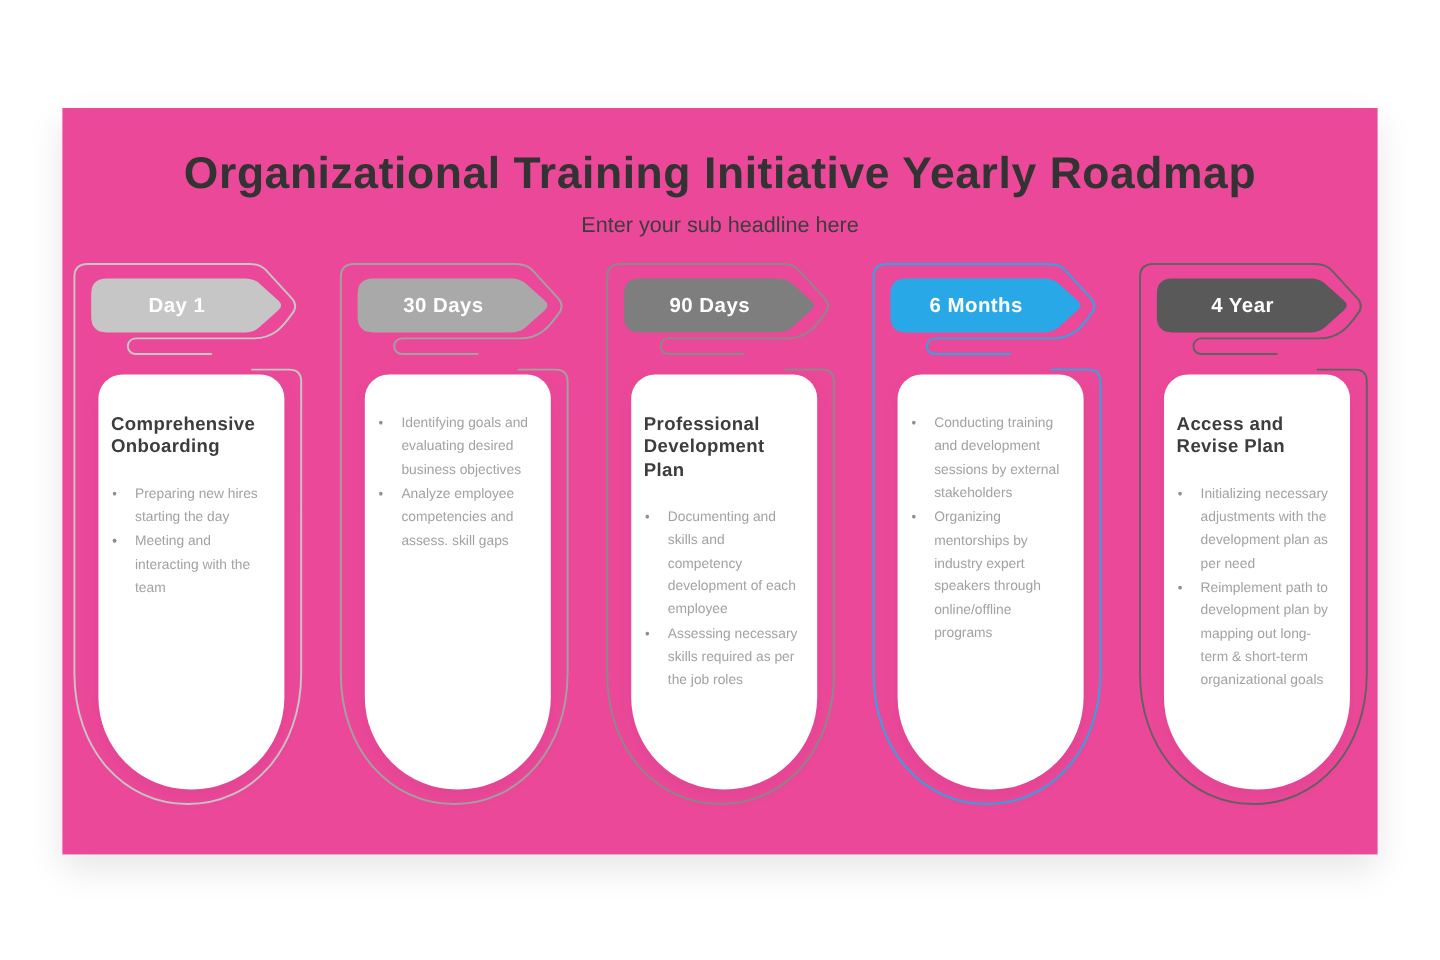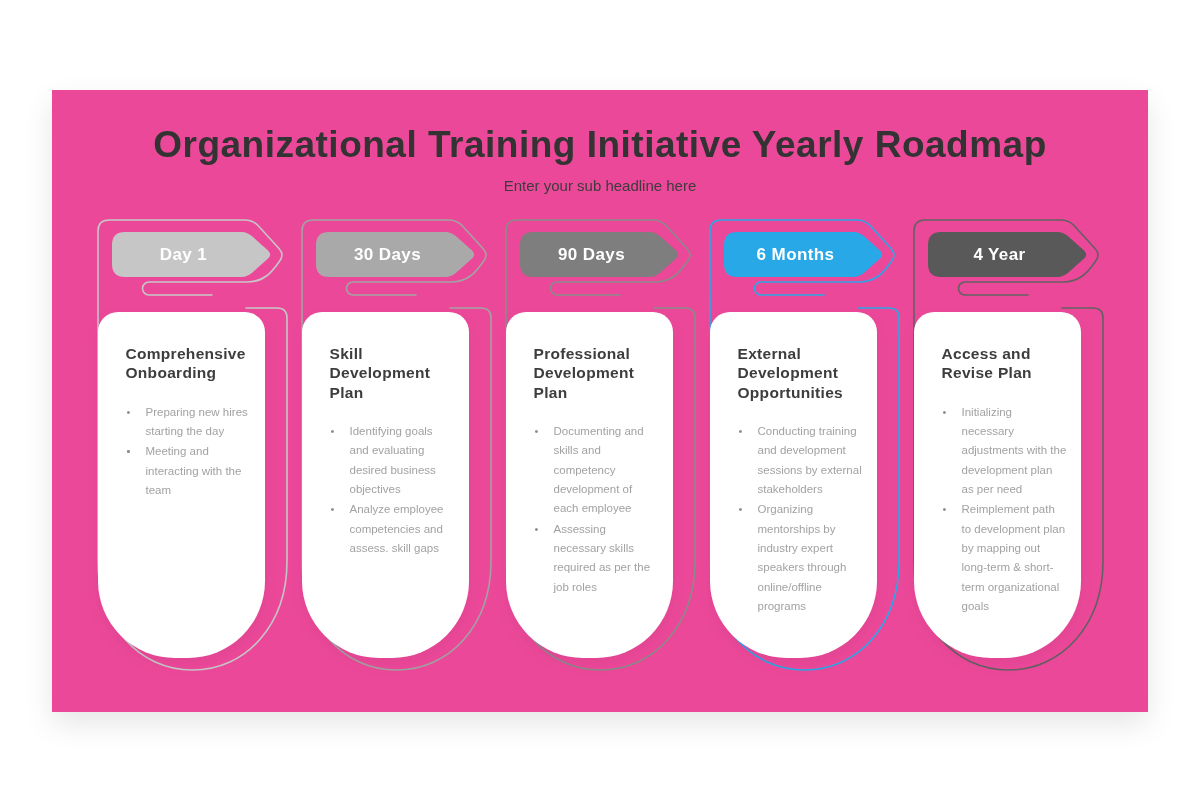--- a/index.html
+++ b/index.html
@@ -21,30 +21,30 @@
     margin:34px 0 0 0;
     text-align:center;
     font-size:37px;
     font-weight:800;
     letter-spacing:0.5px;
     color:#333333;
   }
   .page-subtitle{
     margin:11px 0 0 0;
     text-align:center;
-    font-size:15px;
+    font-size:18px;
     color:#3c3c3c;
   }
   .columns{
     position:absolute;
     left:0;right:0;
     top:128px;
     display:flex;
     justify-content:center;
-    gap:7px;
+    gap:25px;
   }
   .column{
     position:relative;
     width:197px;
     height:455px;
     flex:0 0 197px;
   }
   .column svg.outline{
     position:absolute;left:0;top:0;
     width:197px;height:455px;
@@ -54,27 +54,27 @@
     left:18px;top:14px;
     width:144px;height:45px;
     display:flex;align-items:center;justify-content:center;
     color:#ffffff;
     font-size:17px;
     font-weight:700;
     letter-spacing:0.4px;
   }
   .card{
     position:absolute;
-    left:4px;top:94px;
-    width:167px;height:346px;
+    left:24px;top:94px;
+    width:155px;height:346px;
     background:#ffffff;
     border-radius:20px 20px 77px 77px;
     box-shadow:0 6px 16px rgba(0,0,0,0.05);
     box-sizing:border-box;
-    padding:32px 14px 0 28px;
+    padding:32px 14px 0 11px;
   }
   .card-heading{
     margin:0 0 20px 0;
     font-size:15.5px;
     font-weight:700;
     letter-spacing:0.3px;
     line-height:1.25;
     color:#3d3d3d;
   }
   ul.bullets{
@@ -163,21 +163,20 @@
            C 156 57 152 59 146 59
            L 31 59
            Q 18 59 18 46
            L 18 27
            Q 18 14 31 14 Z" fill="#a9a9a9"></path>
     </svg>
     <div class="badge-label">
       <span>30 Days</span>
     </div>
     <div class="card">
-      <h3 class="card-heading">Skill Development Plan</h3>
       <ul class="bullets">
             <li><span class="dot">•</span><span>Identifying goals and evaluating desired business objectives</span></li>
             <li><span class="dot">•</span><span>Analyze employee competencies and assess. skill gaps</span></li>
           </ul>
     </div>
   </div>
 
   <div class="column">
     <svg class="outline" viewBox="0 0 197 455" aria-hidden="true">
 
@@ -237,21 +236,20 @@
            C 156 57 152 59 146 59
            L 31 59
            Q 18 59 18 46
            L 18 27
            Q 18 14 31 14 Z" fill="#29a8e8"></path>
     </svg>
     <div class="badge-label">
       <span>6 Months</span>
     </div>
     <div class="card">
-      <h3 class="card-heading">External Development Opportunities</h3>
       <ul class="bullets">
             <li><span class="dot">•</span><span>Conducting training and development sessions by external stakeholders</span></li>
             <li><span class="dot">•</span><span>Organizing mentorships by industry expert speakers through online/offline programs</span></li>
           </ul>
     </div>
   </div>
 
   <div class="column">
     <svg class="outline" viewBox="0 0 197 455" aria-hidden="true">
 

